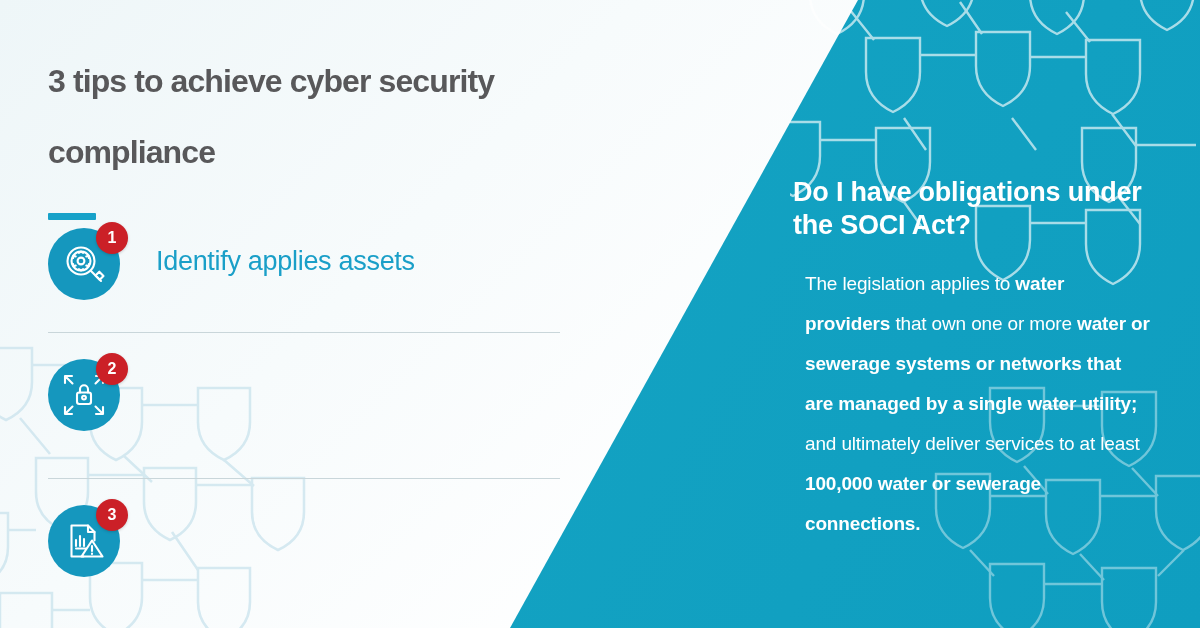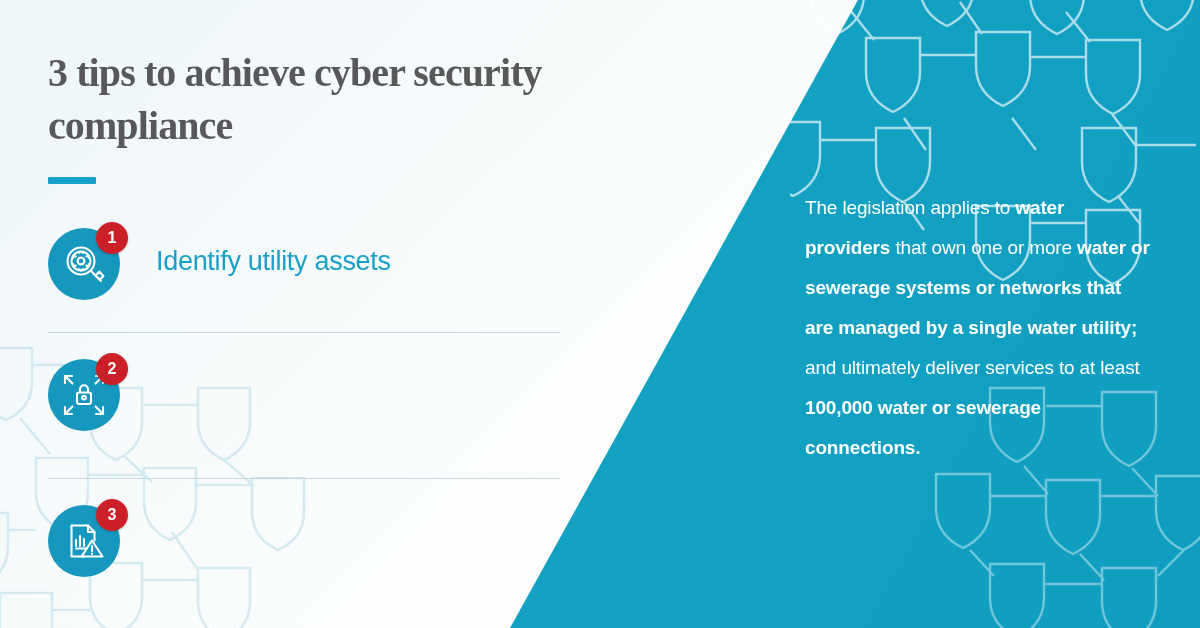--- a/index.html
+++ b/index.html
@@ -45,22 +45,22 @@
   }
   #right-body b{font-weight:bold;}
 
   
   #left-content{position:absolute;left:48px;top:46px;width:640px;z-index:5;}
   #eyebrow{
     color:#17a2c9;font-size:21px;font-weight:bold;letter-spacing:-.2px;
     margin:0 0 8px 0;
   }
   #headline{
-    color:#58585a;font-size:40px;line-height:53px;font-weight:bold;
-    letter-spacing:-.9px;margin:0;max-width:600px;font-family:Liberation Serif, serif;
+    color:#58585a;font-size:32px;line-height:71px;font-weight:bold;
+    letter-spacing:-.9px;margin:0;max-width:600px;
   }
   #accent-bar{
     width:48px;height:7px;background:#17a2c9;margin-top:25px;border-radius:1px;
   }
 
   
   #tips{position:absolute;left:48px;top:228px;width:520px;z-index:5;}
   .tip-row{position:relative;display:flex;align-items:flex-start;}
   .tip-icon-wrap{position:relative;width:78px;height:78px;flex:0 0 78px;}
   .tip-circle{
@@ -162,21 +162,21 @@
                        M19 28.4 l2.1 -1.2 M19 28.4 l-2.1 -1.2
                        M11.4 24.4 l-.3 -2.4 M11.4 24.4 l2.3 -.8
                        M11.4 13.6 l-.3 2.4 M11.4 13.6 l2.3 .8"></path>
               <path d="M19 9.6 a9.4 9.4 0 0 1 8.1 4.7 a9.4 9.4 0 0 1 0 9.4 a9.4 9.4 0 0 1 -8.1 4.7
                        a9.4 9.4 0 0 1 -8.1 -4.7 a9.4 9.4 0 0 1 0 -9.4 a9.4 9.4 0 0 1 8.1 -4.7 z"></path>
             </g>
           </svg>
         </div>
         <div class="tip-badge">1</div>
       </div>
-      <div class="tip-text">Identify utility assets</div>
+      <div class="tip-text">Identify applies assets</div>
     </div>
     <div class="tip-divider"></div>
 
     <div class="tip-row" id="tip-2" style="margin-top:26px;">
       <div class="tip-icon-wrap">
         <div class="tip-circle">
           <svg width="46" height="46" viewBox="0 0 46 46">
             <g fill="none" stroke="#ffffff" stroke-width="2.1" stroke-linecap="round" stroke-linejoin="round">
               <rect x="16" y="20.5" width="14" height="11.5" rx="2.2"></rect>
               <path d="M19 20.5 v-3.2 a4 4 0 0 1 8 0 v3.2"></path>
@@ -207,16 +207,17 @@
               <path d="M30 34.6 v.3"></path>
             </g>
           </svg>
         </div>
         <div class="tip-badge">3</div>
       </div>
     </div>
   </div>
 
   <div id="right-content">
+    <h2 id="right-heading">Do I have obligations under the SOCI Act?</h2>
     <p id="right-body"><span>The legislation applies to </span><b>water providers</b><span> that own one or more </span><b>water or sewerage systems or networks that are managed by a single water utility;</b><span> and ultimately deliver services to at least </span><b>100,000 water or sewerage connections.</b></p>
   </div>
 
 </div>
 
 </body></html>

